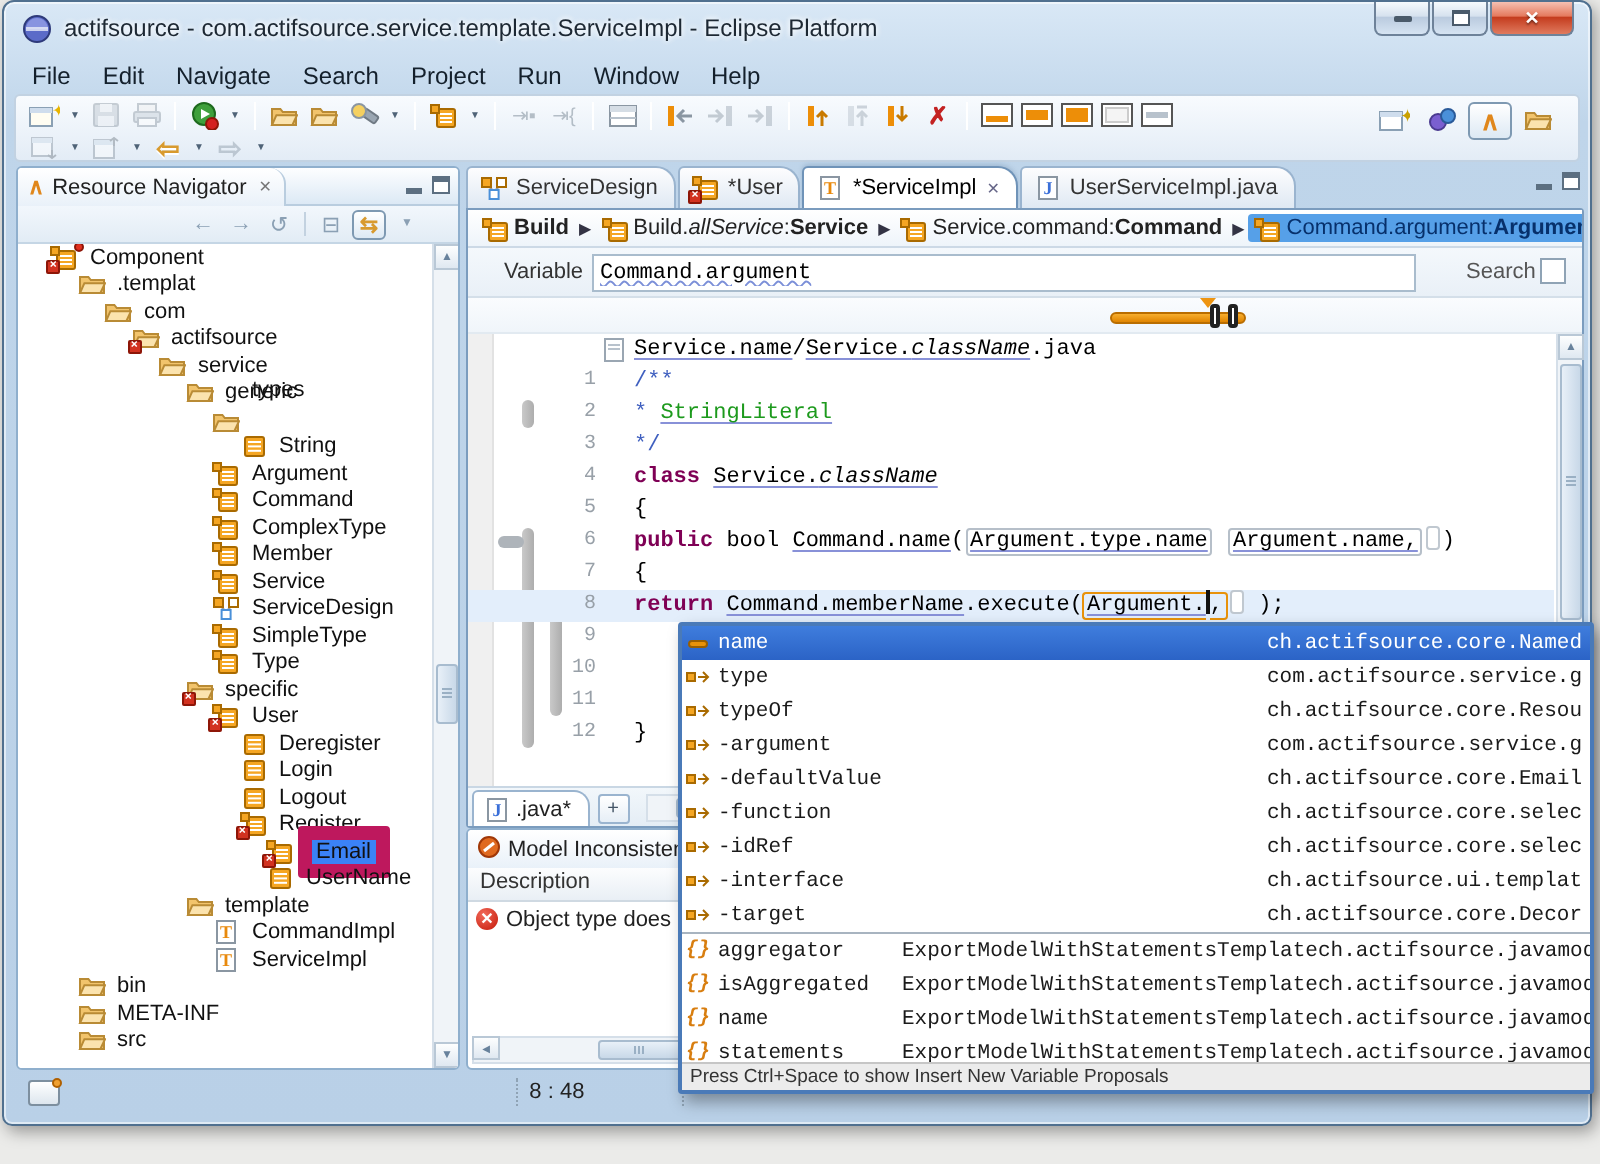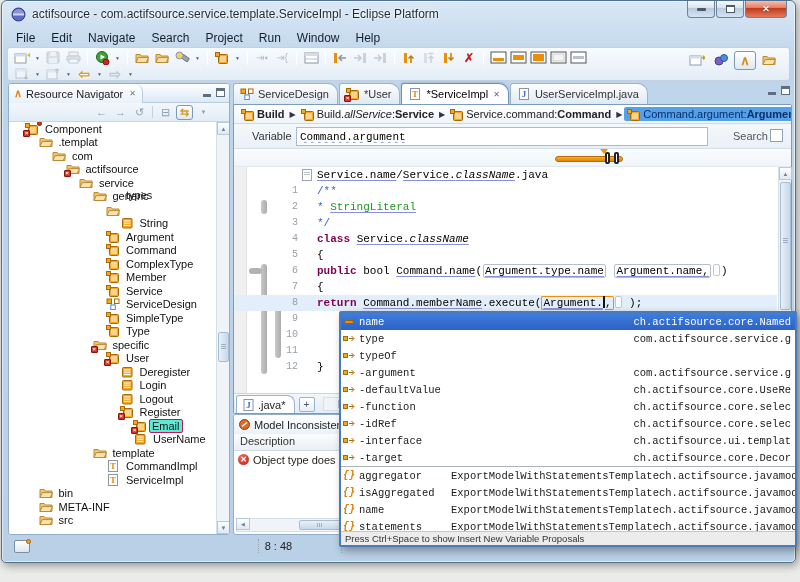--- a/index.html
+++ b/index.html
@@ -40,21 +40,21 @@
   .vt-close{font-size:8px;color:#777;margin-left:2px;}
   .panel-minmax{position:absolute;right:4px;top:4px;display:flex;gap:5px;align-items:center;}
   .pm-min{width:8px;height:3px;background:#5c6f81;margin-top:6px;}
   .pm-max{width:9px;height:9px;border:1px solid #5c6f81;border-top:3px solid #5c6f81;background:#fff;}
   .view-toolbar{height:19px;background:linear-gradient(#f2f7fc,#e2ecf5);border-bottom:1px solid #c5d6e5;display:flex;align-items:center;justify-content:flex-end;padding-right:16px;}
   .vtb-icon{min-width:17px;height:15px;display:flex;align-items:center;justify-content:center;font-size:11px;color:#8ba0b4;margin:0 1px;}
   .vtb-sep{width:1px;height:12px;background:#c3d2e0;margin:0 3px;}
   .tree{position:absolute;left:0;top:38px;right:13px;bottom:0;overflow:hidden;background:#fff;}
   .trow{height:13.5px;display:flex;align-items:center;white-space:nowrap;font-size:11px;color:#111;}
   .trow .ticon{position:relative;width:15px;height:12px;margin-right:3px;flex:0 0 15px;}
-  .trow.sel .tlabel{background:#5eead4;border:1px solid #be185d;border-radius:2px;padding:0 2px;margin-left:-2px;}
+  .trow.sel .tlabel{background:#3b82f6;border:7px solid #be185d;border-radius:2px;padding:0 2px;margin-left:-2px;}
   .tlabel{padding:16px 2px;line-height:12px;}
   .ov-x{position:absolute;left:-2px;bottom:-2px;width:7px;height:7px;background:#d23220;border:1px solid #8e1608;border-radius:1px;color:#fff;font-size:6px;line-height:5px;text-align:center;font-weight:bold;}
   .ov-dot{position:absolute;right:-2px;top:-2px;width:5px;height:5px;background:#e03020;border-radius:50%;border:1px solid #8e1608;}
   .vscroll{position:absolute;right:0;top:38px;bottom:0;width:13px;background:#f0f4f8;border-left:1px solid #d5dfe9;}
   .sbtn{position:absolute;left:0;width:13px;height:13px;background:linear-gradient(#fdfefe,#dfe8f1);border:1px solid #b9c8d6;color:#68829c;font-size:6px;display:flex;align-items:center;justify-content:center;}
   .sthumb{position:absolute;left:1px;width:11px;background:linear-gradient(90deg,#e8f0f8,#c8d8e8);border:1px solid #a8bccf;border-radius:2px;}
   .grip{position:absolute;left:2px;right:2px;top:45%;height:1px;background:#9ab0c4;box-shadow:0 2px 0 #9ab0c4,0 -2px 0 #9ab0c4;}
   
   #editor{left:231px;top:82px;width:559px;height:331px;background:transparent;border:none;overflow:visible;}
   .etabs{position:relative;height:21px;}
@@ -902,40 +902,41 @@
           <span class="pright">com.actifsource.service.g</span>
         </div>
         <div class="prow">
           <span class="picon">
             <svg width="13" height="9">
               <rect x="0.5" y="2.5" width="4" height="4" fill="#f5a623" stroke="#a96a00"></rect>
               <path d="M6 4.5 H10.5 M8.5 2 L11 4.5 L8.5 7" stroke="#a96a00" fill="none"></path>
             </svg>
           </span>
           <span class="plabel">typeOf</span>
+          <span class="pright">ch.actifsource.core.Resou</span>
         </div>
         <div class="prow">
           <span class="picon">
             <svg width="13" height="9">
               <rect x="0.5" y="2.5" width="4" height="4" fill="#f5a623" stroke="#a96a00"></rect>
               <path d="M6 4.5 H10.5 M8.5 2 L11 4.5 L8.5 7" stroke="#a96a00" fill="none"></path>
             </svg>
           </span>
           <span class="plabel">-argument</span>
           <span class="pright">com.actifsource.service.g</span>
         </div>
         <div class="prow">
           <span class="picon">
             <svg width="13" height="9">
               <rect x="0.5" y="2.5" width="4" height="4" fill="#f5a623" stroke="#a96a00"></rect>
               <path d="M6 4.5 H10.5 M8.5 2 L11 4.5 L8.5 7" stroke="#a96a00" fill="none"></path>
             </svg>
           </span>
           <span class="plabel">-defaultValue</span>
-          <span class="pright">ch.actifsource.core.UseRe</span>
+          <span class="pright">ch.actifsource.core.Email</span>
         </div>
         <div class="prow">
           <span class="picon">
             <svg width="13" height="9">
               <rect x="0.5" y="2.5" width="4" height="4" fill="#f5a623" stroke="#a96a00"></rect>
               <path d="M6 4.5 H10.5 M8.5 2 L11 4.5 L8.5 7" stroke="#a96a00" fill="none"></path>
             </svg>
           </span>
           <span class="plabel">-function</span>
           <span class="pright">ch.actifsource.core.selec</span>

